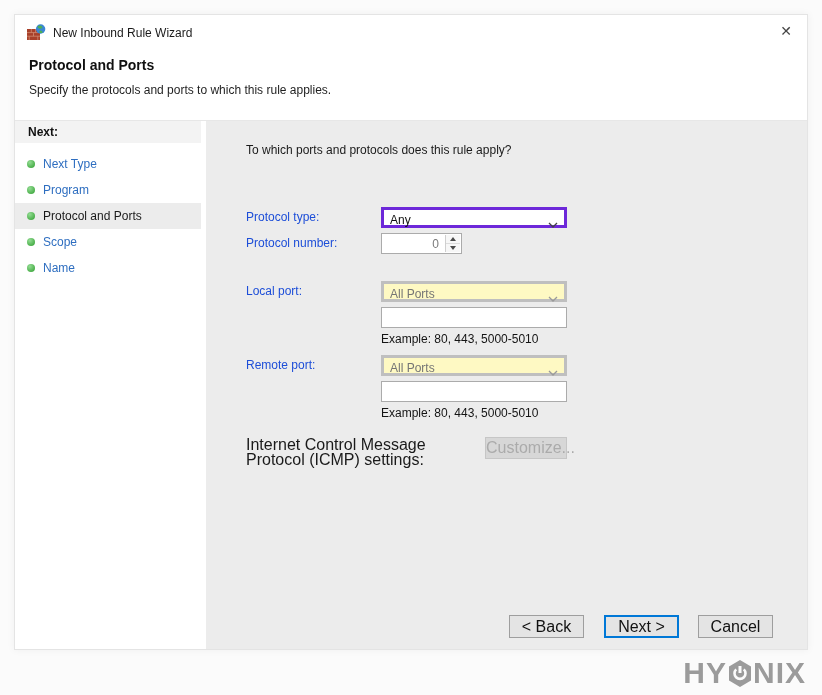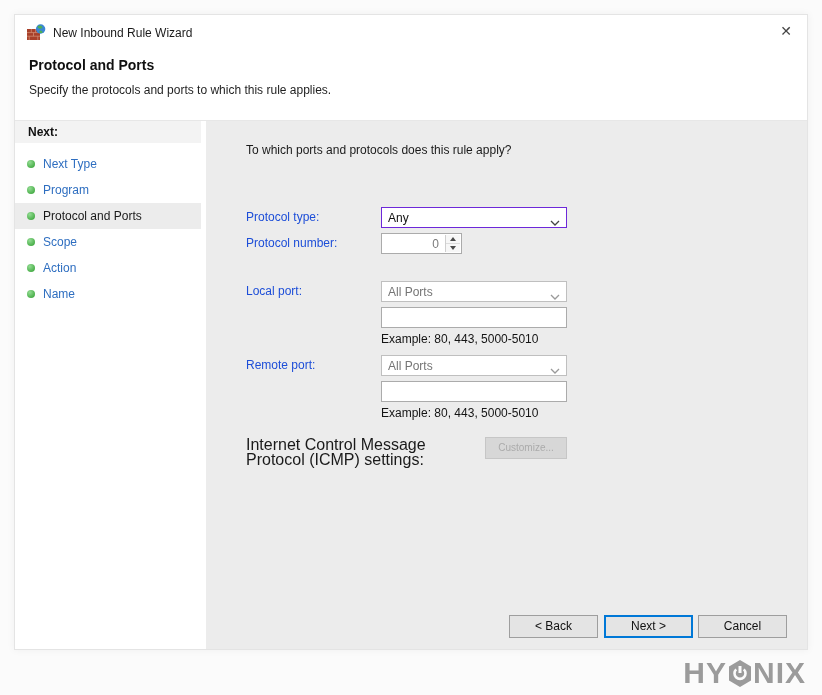--- a/index.html
+++ b/index.html
@@ -30,46 +30,46 @@
   .step .bullet { position:absolute; left:12px; top:9px; width:8px; height:8px; border-radius:50%;
                   background:radial-gradient(circle at 35% 30%, #93dc93, #2f9e2f); }
   .step.active { background:#ececec; color:#1a1a1a; }
 
   
   .content { position:absolute; left:191px; top:106px; right:0; bottom:0; background:#ececec; }
   .question { position:absolute; left:40px; top:22px; font-size:12px; color:#1a1a1a; }
   .flabel { position:absolute; left:40px; font-size:12px; color:#1d4ed8; }
 
   .combo { position:absolute; left:175px; width:186px; height:21px; background:#fff;
-           border:1px solid #6d28d9; font-size:12px; color:#111; }
+           border:3px solid #6d28d9; font-size:12px; color:#111; }
   .combo .val { position:absolute; left:6px; top:3px; white-space:nowrap; }
   .combo .chev { position:absolute; right:6px; top:7px; }
-  .combo.disabled { background:#ffffff; border-color:#bfbfbf; color:#757575; }
+  .combo.disabled { background:#fef9c3; border-color:#bfbfbf; color:#757575; }
 
   .textfield { position:absolute; left:175px; width:186px; height:21px; background:#ffffff;
                border:1px solid #ababab; font-size:12px; padding:0 5px; font-family:"Liberation Sans",sans-serif; }
 
   .spinner { position:absolute; left:175px; width:81px; height:21px; background:#ffffff; border:1px solid #ababab; }
   .spin-val { position:absolute; right:22px; top:3px; font-size:12px; color:#7a7a7a; }
   .spin-btns { position:absolute; right:1px; top:1px; bottom:1px; width:15px; border-left:1px solid #cfcfcf;
                display:flex; flex-direction:column; background:#f7f7f7; }
   .spin-half { flex:1; display:flex; align-items:center; justify-content:center; }
   .spin-half.up { border-bottom:1px solid #dcdcdc; }
   .tri-up { width:0; height:0; border-left:3px solid transparent; border-right:3px solid transparent; border-bottom:4px solid #4a4a4a; }
   .tri-down { width:0; height:0; border-left:3px solid transparent; border-right:3px solid transparent; border-top:4px solid #4a4a4a; }
 
   .example { position:absolute; left:175px; font-size:12px; color:#141414; }
 
   .icmp-label { position:absolute; left:40px; top:316px; width:225px; font-size:16px; line-height:15px; color:#1a1a1a; }
   .btn-customize { position:absolute; left:279px; top:316px; width:82px; height:22px;
                    background:#d7d7d7; border:1px solid #c6c6c6; color:#ababab;
-                   font-size:10px; text-align:center; line-height:20px; }
-
-  .btn { position:absolute; top:494px; width:89px; height:23px; background:#e4e4e4;
-         border:1px solid #9e9e9e; font-size:12px; color:#111; text-align:center; line-height:21px; }
+                   font-size:16px; text-align:center; line-height:20px; }
+
+  .btn { position:absolute; top:494px; width:75px; height:23px; background:#e4e4e4;
+         border:1px solid #9e9e9e; font-size:16px; color:#111; text-align:center; line-height:21px; }
   .btn-back { left:303px; }
   .btn-next { left:398px; border:2px solid #0078d7; line-height:19px; }
   .btn-cancel { left:492px; }
 
   
   .brand { position:absolute; right:16px; bottom:5px; display:flex; align-items:center;
            font-size:30px; font-weight:800; color:#9b9b9b; letter-spacing:1px; }
   .brand svg { margin:1px 1px 0 1px; display:block; }
 </style>
 </head>
@@ -116,24 +116,20 @@
         <div class="step active">
           <span class="bullet"></span>
           <span>Protocol and Ports</span>
         </div>
         <div class="step">
           <span class="bullet"></span>
           <span>Scope</span>
         </div>
         <div class="step">
           <span class="bullet"></span>
-          <span>Action</span>
-        </div>
-        <div class="step">
-          <span class="bullet"></span>
           <span>Name</span>
         </div>
       </div>
     </div>
 
     <div class="content">
       <div class="question">To which ports and protocols does this rule apply?</div>
 
       <div class="flabel" style="top:89px;">Protocol type:</div>
       <div class="combo" style="top:86px;">

